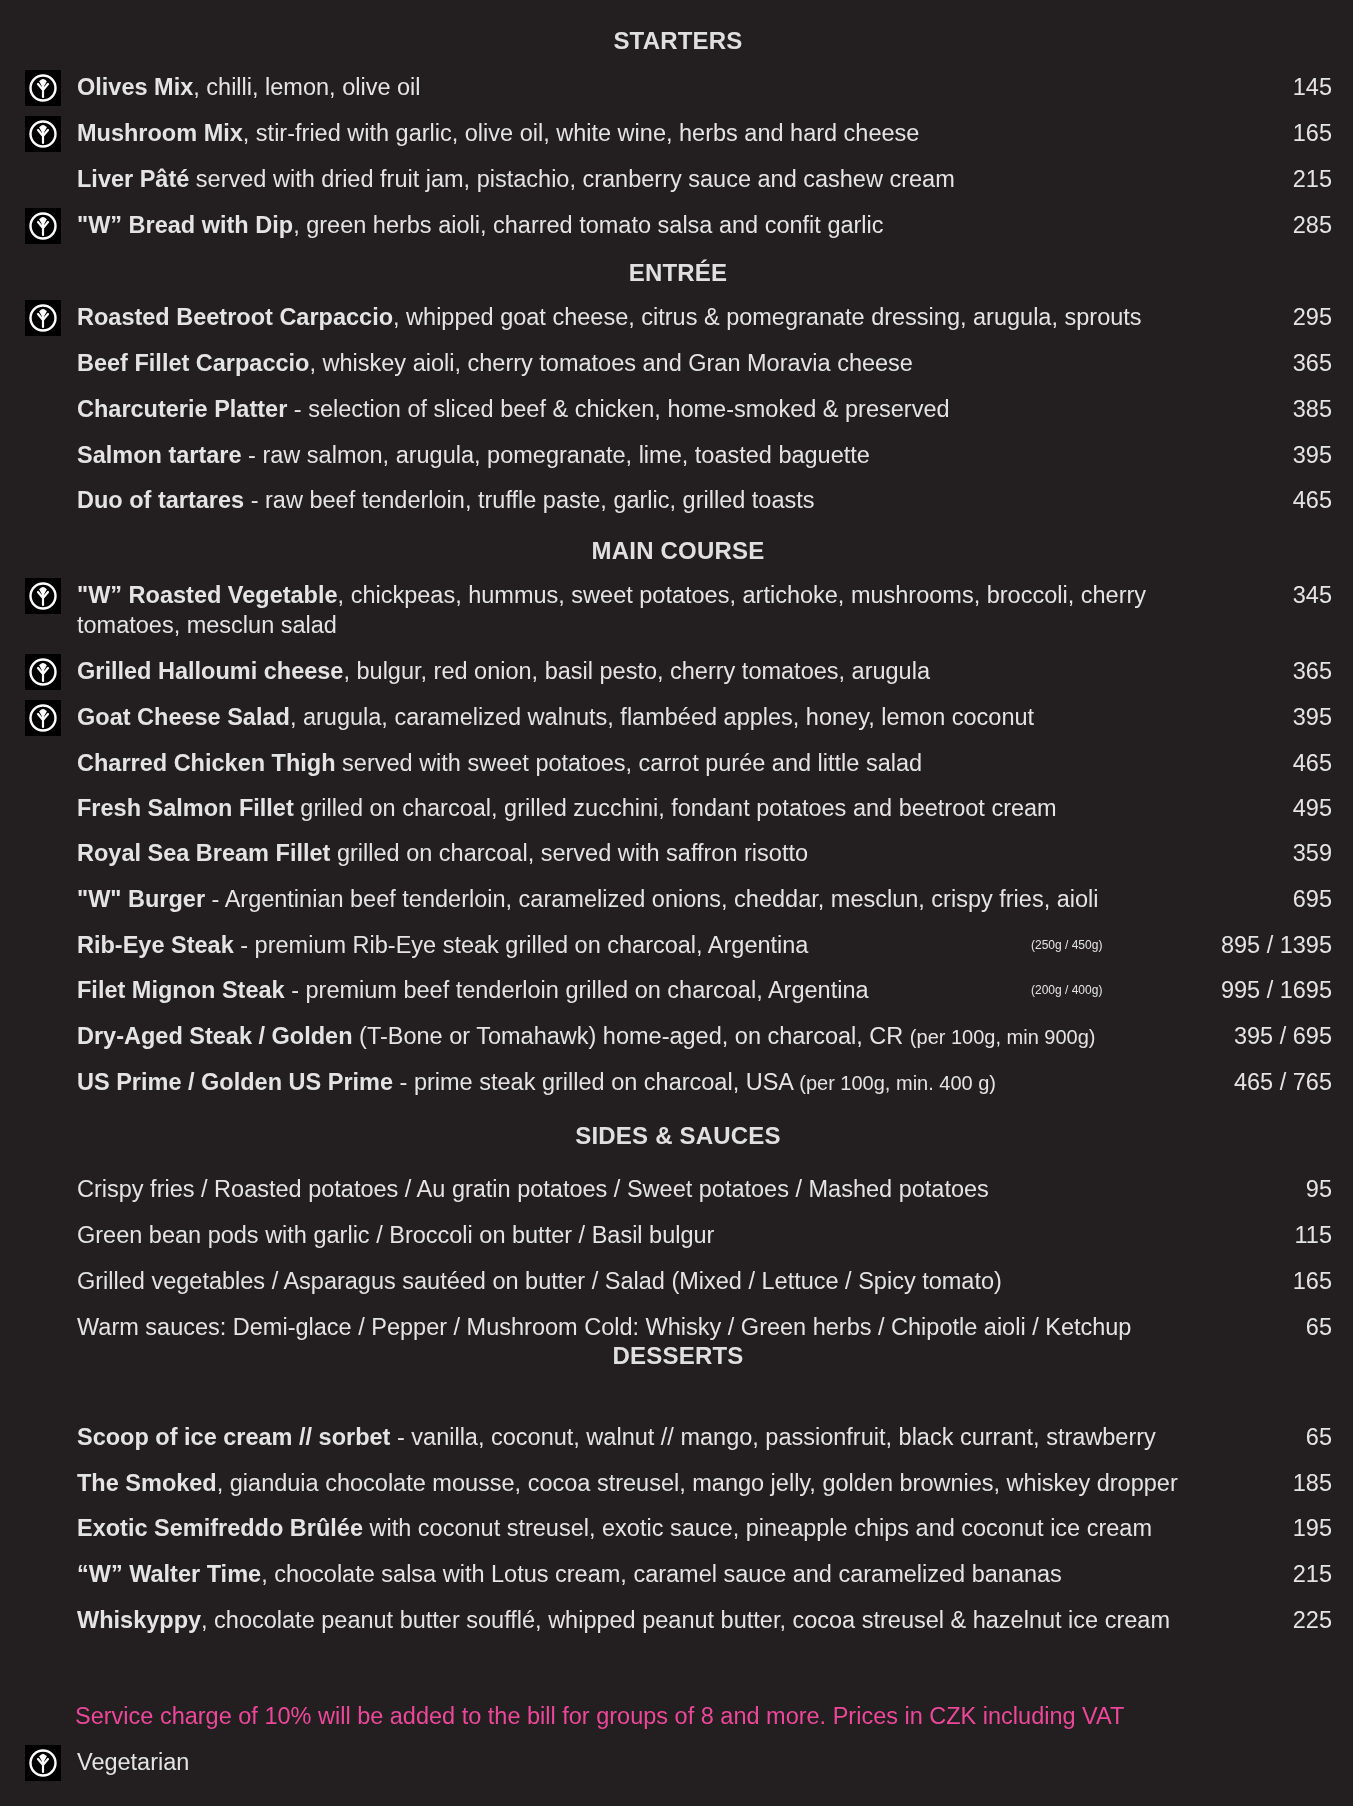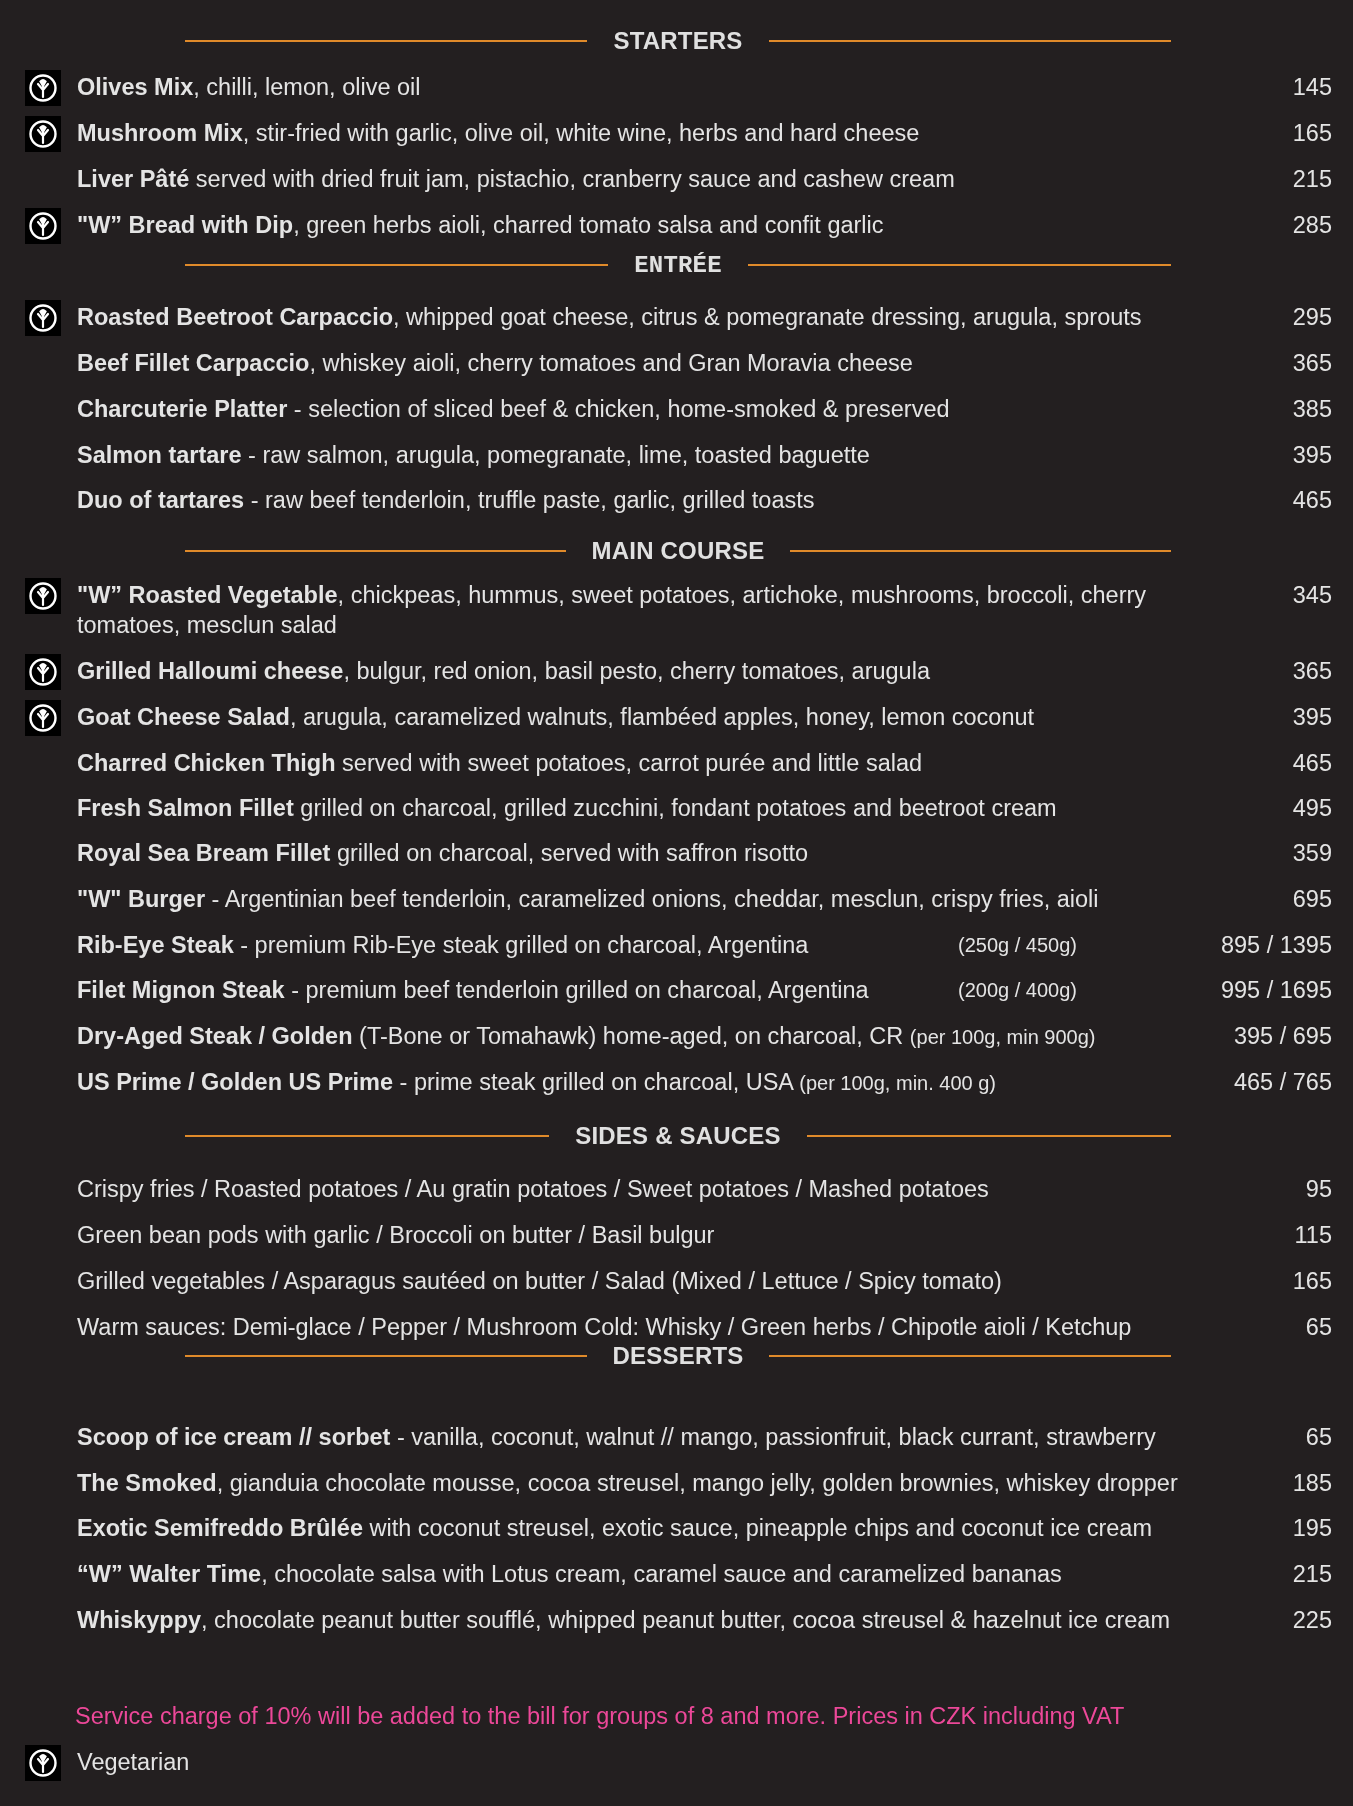--- a/index.html
+++ b/index.html
@@ -3,38 +3,38 @@
 <meta charset="utf-8">
 <style>
   html, body { margin:0; padding:0; }
   body {
     width:1353px; height:1806px; background:#231f20; color:#e6e6e6;
     font-family:"Liberation Sans", sans-serif; position:relative; overflow:hidden;
   }
   .menu { position:absolute; left:0; top:0; width:1353px; }
   .section-header {
     position:absolute; left:185px; width:986px; height:30px;
-    display:flex; align-items:center; 
+    display:flex; align-items:center; flex-direction:column;
   }
   .section-header .rule { flex:1; height:2px; background:#e08a2a; }
   .section-header .title {
     font-weight:bold; font-size:24px; color:#e0e0e0; padding:0 26px; letter-spacing:0.2px;
     white-space:nowrap;
   }
   .item {
     position:absolute; left:0; width:1353px; font-size:23.5px; line-height:30px; color:#e4e4e4;
   }
   .item .veg {
     position:absolute; left:25px; top:-2px; width:36px; height:36px; background:#000;
     display:flex; align-items:center; justify-content:center;
   }
   .item .text { position:absolute; left:77px; width:1150px; white-space:nowrap; }
   .item .text.wrap { white-space:normal; width:1150px; }
   .item .name { font-weight:bold; }
-  .item .weight { position:absolute; left:958px; font-size:20px; }
+  .item .weight { position:absolute; left:1031px; font-size:12px; }
   .item .note { font-size:20px; }
   .item .price { position:absolute; right:21px; text-align:right; white-space:nowrap; }
   .footer-note { position:absolute; left:75px; font-size:23.5px; line-height:30px; color:#ec4899; }
   .legend { position:absolute; left:0; width:400px; font-size:23.5px; line-height:30px; color:#e4e4e4; }
   .legend .veg {
     position:absolute; left:25px; top:-2px; width:36px; height:36px; background:#000;
     display:flex; align-items:center; justify-content:center;
   }
   .legend .label { position:absolute; left:77px; }
 </style>
@@ -77,21 +77,21 @@
     <span class="veg">
         <svg width="30" height="30" viewBox="0 0 30 30">
           <circle cx="15" cy="15" r="12.5" fill="none" stroke="#fff" stroke-width="2.4"></circle>
           <path d="M15 24 V13 M15 17 L10 11 M15 17 L20 11 M15 13 L12.5 8.5 Q15 6 17.5 8.5 Z" stroke="#fff" stroke-width="2.2" fill="#fff" stroke-linecap="round"></path>
         </svg>
       </span>
     <span class="text"><span class="name">"W” Bread with Dip</span><span>, green herbs aioli, charred tomato salsa and confit garlic</span></span>
     <span class="price">285</span>
   </div>
 
-  <div class="section-header" style="top:250px;font-family:Liberation Mono, monospace;">
+  <div class="section-header" style="top:258px;">
     <div class="rule"></div>
     <div class="title">ENTRÉE</div>
     <div class="rule"></div>
   </div>
 
   <div class="item" style="top:302px;">
     <span class="veg">
         <svg width="30" height="30" viewBox="0 0 30 30">
           <circle cx="15" cy="15" r="12.5" fill="none" stroke="#fff" stroke-width="2.4"></circle>
           <path d="M15 24 V13 M15 17 L10 11 M15 17 L20 11 M15 13 L12.5 8.5 Q15 6 17.5 8.5 Z" stroke="#fff" stroke-width="2.2" fill="#fff" stroke-linecap="round"></path>

